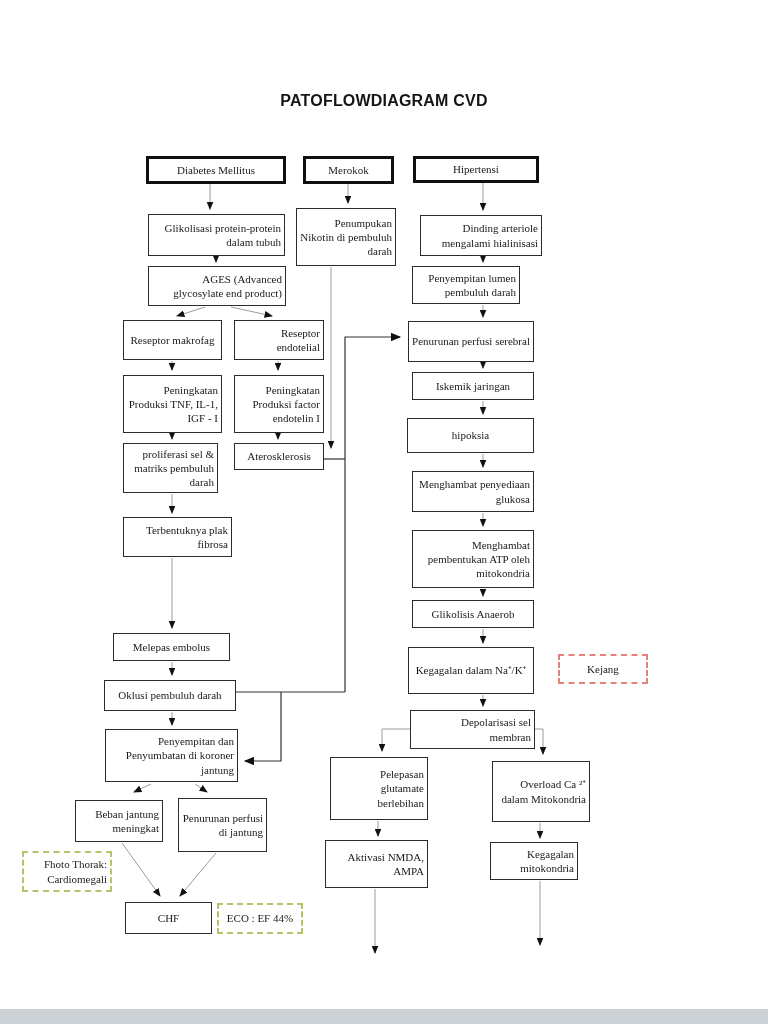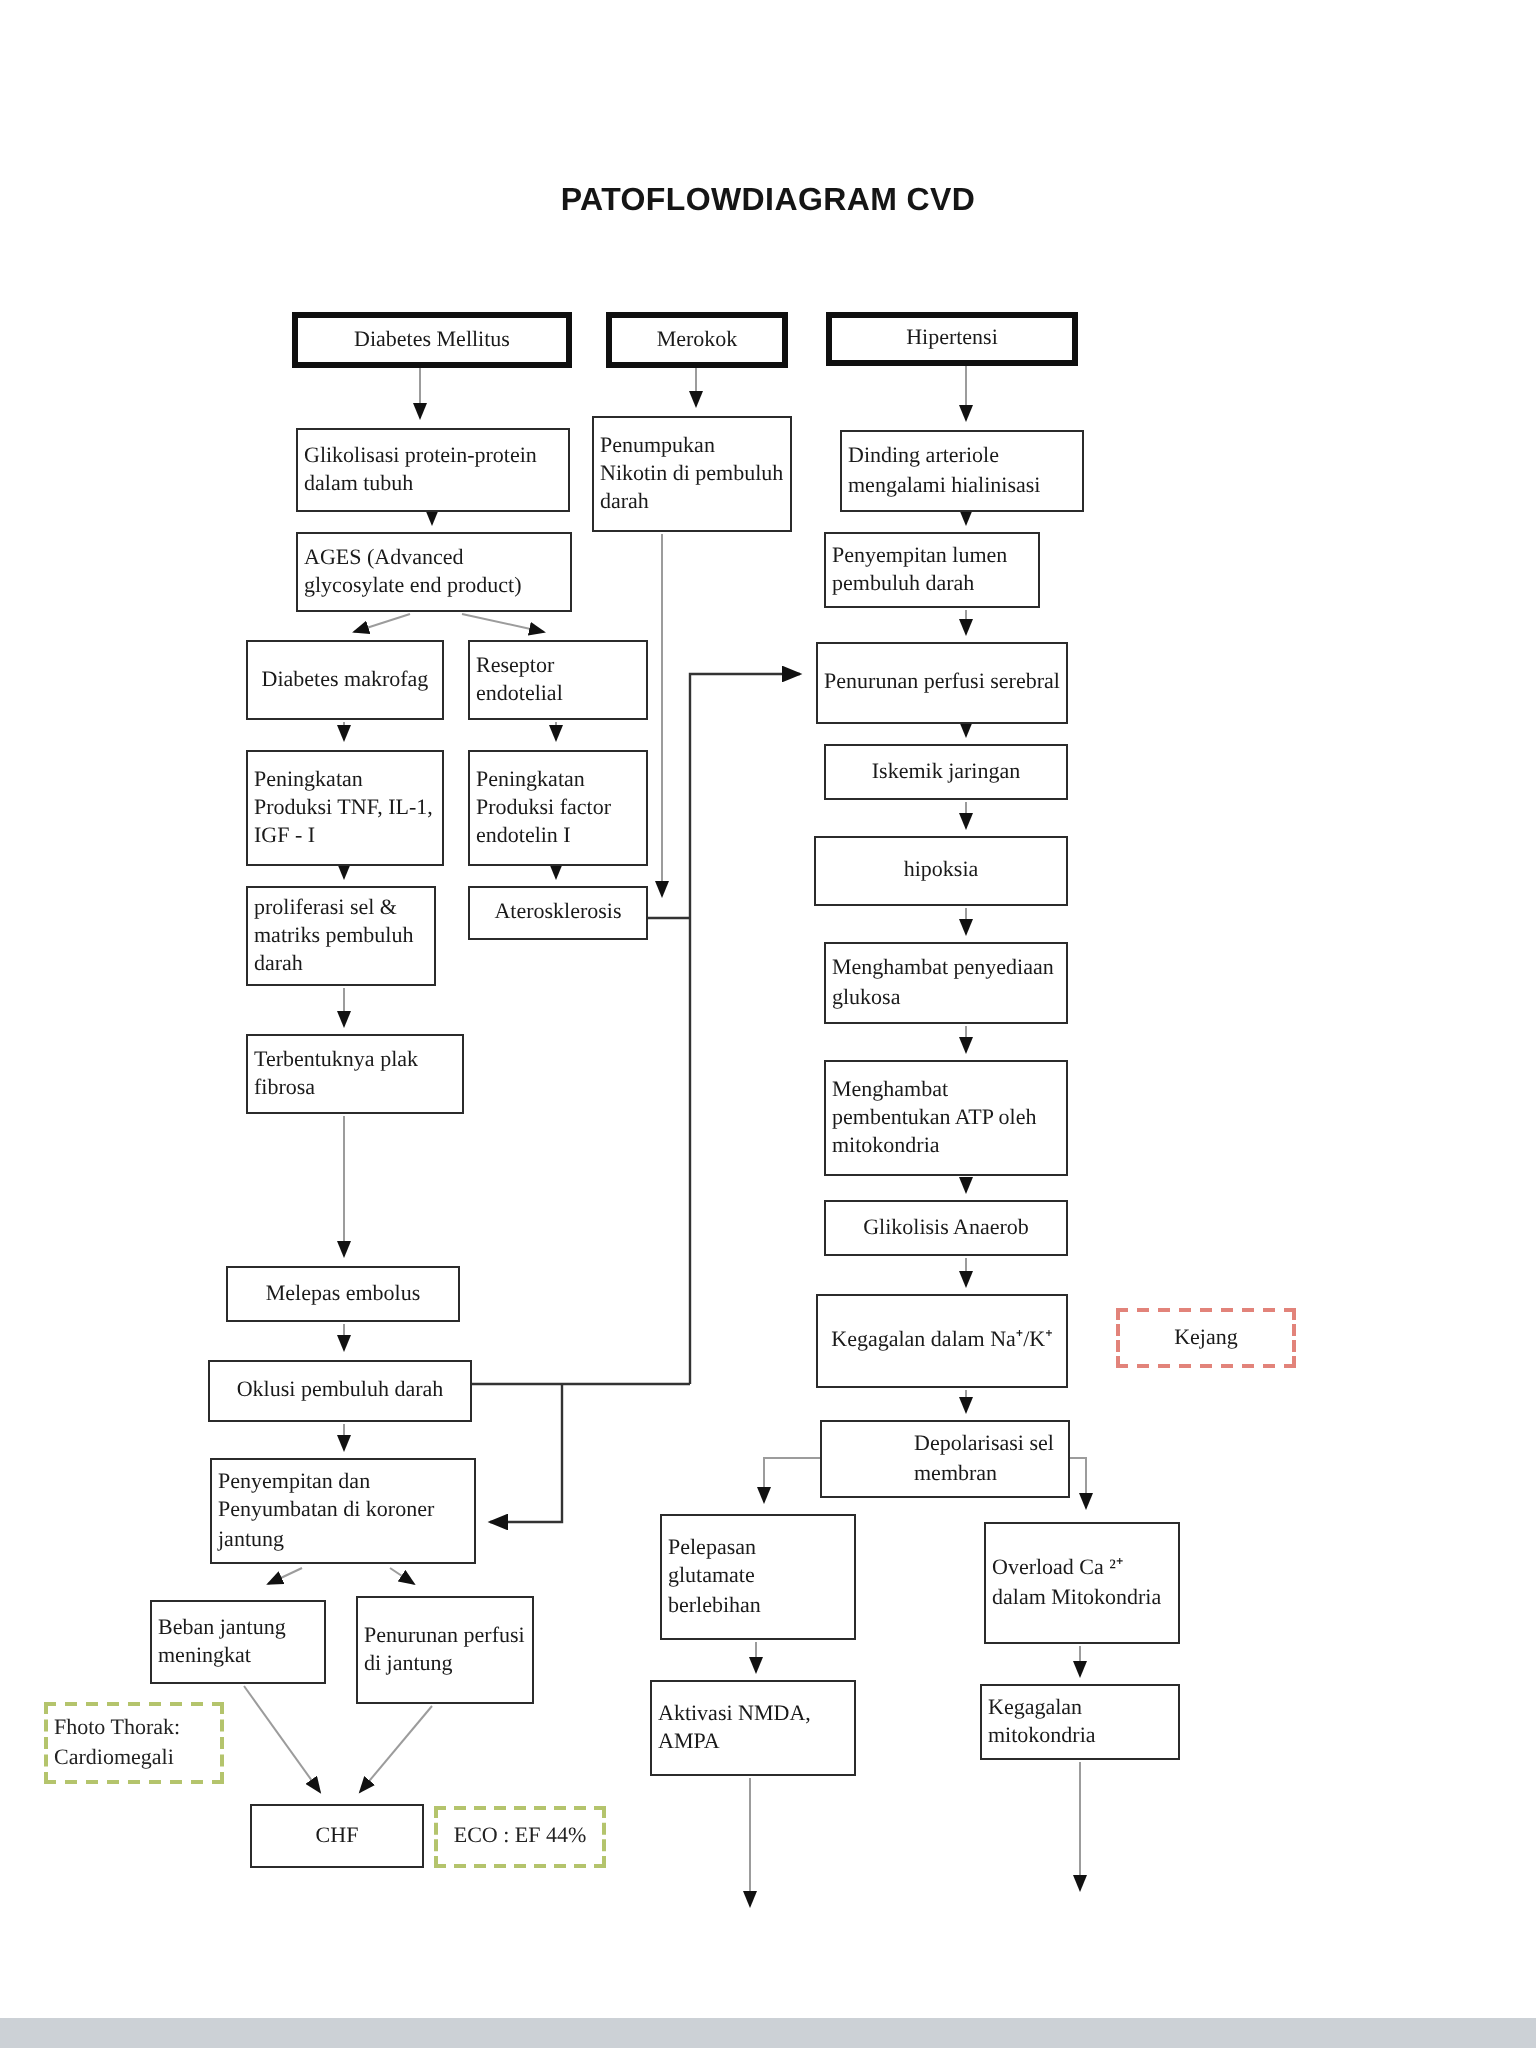--- a/index.html
+++ b/index.html
@@ -7,21 +7,21 @@
     width:768px;height:1024px;position:relative;background:#ffffff;
     font-family:"Liberation Serif", serif;color:#1a1a1a;overflow:hidden;
   }
   .title{
     position:absolute;left:0;top:92px;width:768px;text-align:center;
     font-family:"Liberation Sans", sans-serif;font-weight:bold;
     font-size:16px;letter-spacing:.2px;color:#151515;
   }
   .node{
     position:absolute;display:flex;align-items:center;justify-content:center;
-    text-align:left;font-size:11px;line-height:1.3;padding:1px 3px;
+    text-align:right;font-size:11px;line-height:1.3;padding:1px 3px;
     box-sizing:border-box;background:#ffffff;border:1.5px solid #2b2b2b;font-family:Liberation Serif, serif;
   }
   .node.thick{border:3px solid #0f0f0f;}
   .node.dashed-olive{border:2px dashed #b4c46c;color:#222;}
   .node.dashed-red{border:2px dashed #e2837a;}
   svg.connectors{position:absolute;left:0;top:0;pointer-events:none;}
   .page-edge{
     position:absolute;left:0;top:1009px;width:768px;height:15px;
     background:#ccd1d6;
   }
@@ -80,21 +80,21 @@
     <path d="M281,692 V761 L245,761" marker-end="url(#ah)"></path>
   </g>
 </svg>
 
 <div class="node thick" style="left:146px;top:156px;width:140px;height:28px;">Diabetes Mellitus</div>
 <div class="node thick" style="left:303px;top:156px;width:91px;height:28px;">Merokok</div>
 <div class="node thick" style="left:413px;top:156px;width:126px;height:27px;">Hipertensi</div>
 
 <div class="node" style="left:148px;top:214px;width:137px;height:42px;">Glikolisasi protein-protein dalam tubuh</div>
 <div class="node" style="left:148px;top:266px;width:138px;height:40px;">AGES (Advanced glycosylate end product)</div>
-<div class="node" style="left:123px;top:320px;width:99px;height:40px;">Diabetes makrofag</div>
+<div class="node" style="left:123px;top:320px;width:99px;height:40px;">Reseptor makrofag</div>
 <div class="node" style="left:234px;top:320px;width:90px;height:40px;">Reseptor endotelial</div>
 <div class="node" style="left:123px;top:375px;width:99px;height:58px;">Peningkatan Produksi TNF, IL-1, IGF - I</div>
 <div class="node" style="left:234px;top:375px;width:90px;height:58px;">Peningkatan Produksi factor endotelin I</div>
 <div class="node" style="left:123px;top:443px;width:95px;height:50px;">proliferasi sel &amp; matriks pembuluh darah</div>
 <div class="node" style="left:234px;top:443px;width:90px;height:27px;">Aterosklerosis</div>
 <div class="node" style="left:123px;top:517px;width:109px;height:40px;">Terbentuknya plak fibrosa</div>
 <div class="node" style="left:113px;top:633px;width:117px;height:28px;">Melepas embolus</div>
 <div class="node" style="left:104px;top:680px;width:132px;height:31px;">Oklusi  pembuluh darah</div>
 <div class="node" style="left:105px;top:729px;width:133px;height:53px;">Penyempitan dan Penyumbatan di koroner jantung</div>
 <div class="node" style="left:75px;top:800px;width:88px;height:42px;">Beban jantung meningkat</div>
@@ -112,15 +112,15 @@
 <div class="node" style="left:408px;top:321px;width:126px;height:41px;">Penurunan perfusi serebral</div>
 <div class="node" style="left:412px;top:372px;width:122px;height:28px;">Iskemik jaringan</div>
 <div class="node" style="left:407px;top:418px;width:127px;height:35px;">hipoksia</div>
 <div class="node" style="left:412px;top:471px;width:122px;height:41px;">Menghambat penyediaan glukosa</div>
 <div class="node" style="left:412px;top:530px;width:122px;height:58px;">Menghambat pembentukan ATP oleh mitokondria</div>
 <div class="node" style="left:412px;top:600px;width:122px;height:28px;">Glikolisis Anaerob</div>
 <div class="node" style="left:408px;top:647px;width:126px;height:47px;">Kegagalan dalam Na⁺/K⁺</div>
 <div class="node dashed-red" style="left:558px;top:654px;width:90px;height:30px;">Kejang</div>
 <div class="node" style="left:410px;top:710px;width:125px;height:39px;padding-left:46px;">Depolarisasi sel membran</div>
 <div class="node" style="left:492px;top:761px;width:98px;height:61px;">Overload Ca ²⁺ dalam Mitokondria</div>
-<div class="node" style="left:490px;top:842px;width:100px;height:38px;">Kegagalan mitokondria</div>
+<div class="node" style="left:490px;top:842px;width:88px;height:38px;">Kegagalan mitokondria</div>
 
 <div class="page-edge"></div>
 
 </body></html>

